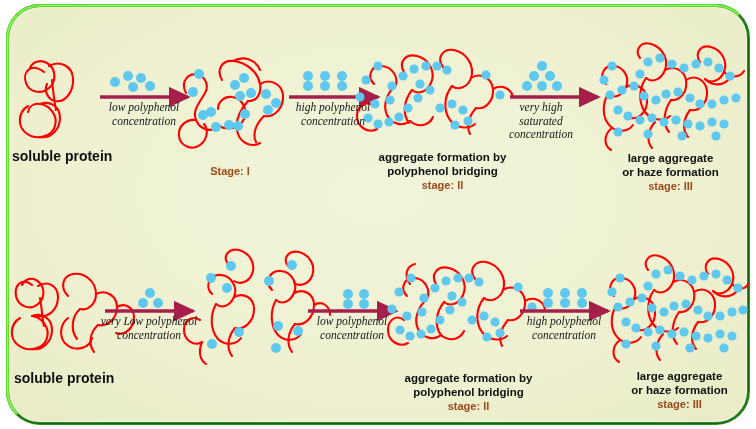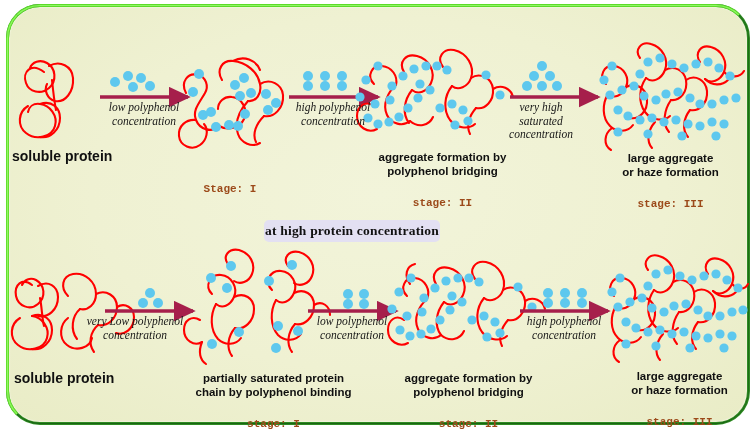--- a/index.html
+++ b/index.html
@@ -83,48 +83,46 @@
     position:absolute;
     font-family:"Liberation Sans", sans-serif;
     font-weight:bold;
     font-size:11.5px;
     color:#101010;
     text-align:center;
     line-height:14px;
     white-space:nowrap;
   }
   .stage{
-    font-family:Liberation Mono, monospace;
+    font-family:Liberation Sans, sans-serif;
     font-weight:bold;
     font-size:11px;
     color:#9c4a1a;
     display:block;
     line-height:15px;
-    margin-top:18px;
   }
   .sol-label{
     position:absolute;
     font-family:"Liberation Sans", sans-serif;
     font-weight:bold;
     font-size:14px;
     color:#101010;
     white-space:nowrap;
   }
 </style>
 </head>
 <body>
 
 <div id="figure">
 
   <div id="panel"></div>
   <div id="panel-glow"></div>
   <div id="panel-glow2"></div>
 
 
-  <div class="banner" style="left:264px;top:220px;width:176px;">at high protein  concentration</div>
 
   <svg class="svgwrap" viewBox="0 0 756 429">
     <defs>
       <marker id="ah" markerWidth="7" markerHeight="7" refX="5.6" refY="3" orient="auto">
         <path d="M0,0 L6.4,3 L0,6 z" fill="#a61f4b"></path>
       </marker>
       <g id="coil-a">
         <path d="M8,6 C-4,14 -2,33 12,36 C26,39 34,26 28,16 C23,7 13,2 8,6 Z"></path>
       </g>
     </defs>
@@ -486,40 +484,35 @@
     <span>polyphenol bridging</span>
     <span class="stage">stage: II</span>
   </div>
 
   <div class="caption" style="left:603px;top:151px;width:135px;">
     <span>large aggregate</span><br>
     <span>or haze formation</span>
     <span class="stage">stage: III</span>
   </div>
 
-  <div class="arrow-label" style="left:80px;top:315px;width:110px;">
+  <div class="arrow-label" style="left:94px;top:315px;width:110px;">
     <span>very Low polyphenol</span><br>
     <span>concentration</span>
   </div>
   <div class="arrow-label" style="left:302px;top:315px;width:100px;">
     <span>low polyphenol</span><br>
     <span>concentration</span>
   </div>
   <div class="arrow-label" style="left:514px;top:315px;width:100px;">
     <span>high  polyphenol</span><br>
     <span>concentration</span>
   </div>
 
   <div class="sol-label" style="left:14px;top:370px;">soluble protein</div>
 
-  <div class="caption" style="left:186px;top:371px;width:175px;">
-    <span>partially saturated protein</span><br>
-    <span>chain by polyphenol binding</span>
-    <span class="stage">stage: I</span>
-  </div>
 
   <div class="caption" style="left:396px;top:371px;width:145px;">
     <span>aggregate  formation by</span><br>
     <span>polyphenol bridging</span>
     <span class="stage">stage: II</span>
   </div>
 
   <div class="caption" style="left:612px;top:369px;width:135px;">
     <span>large aggregate</span><br>
     <span>or haze formation</span>

